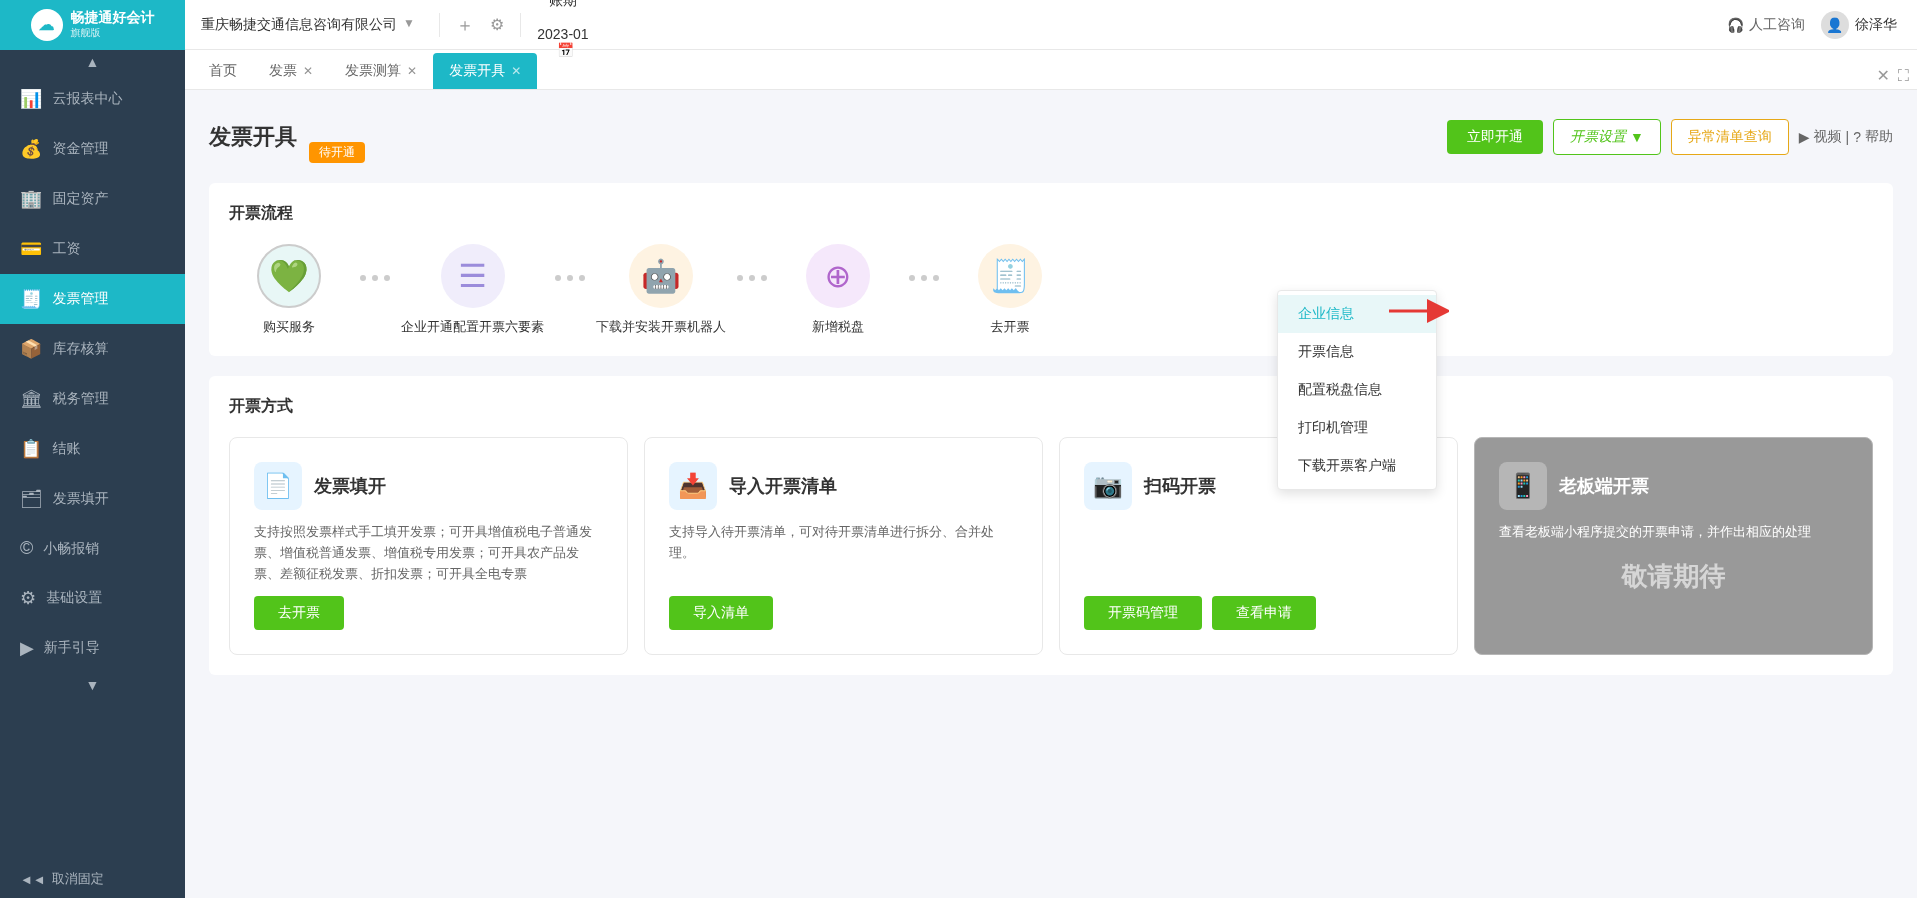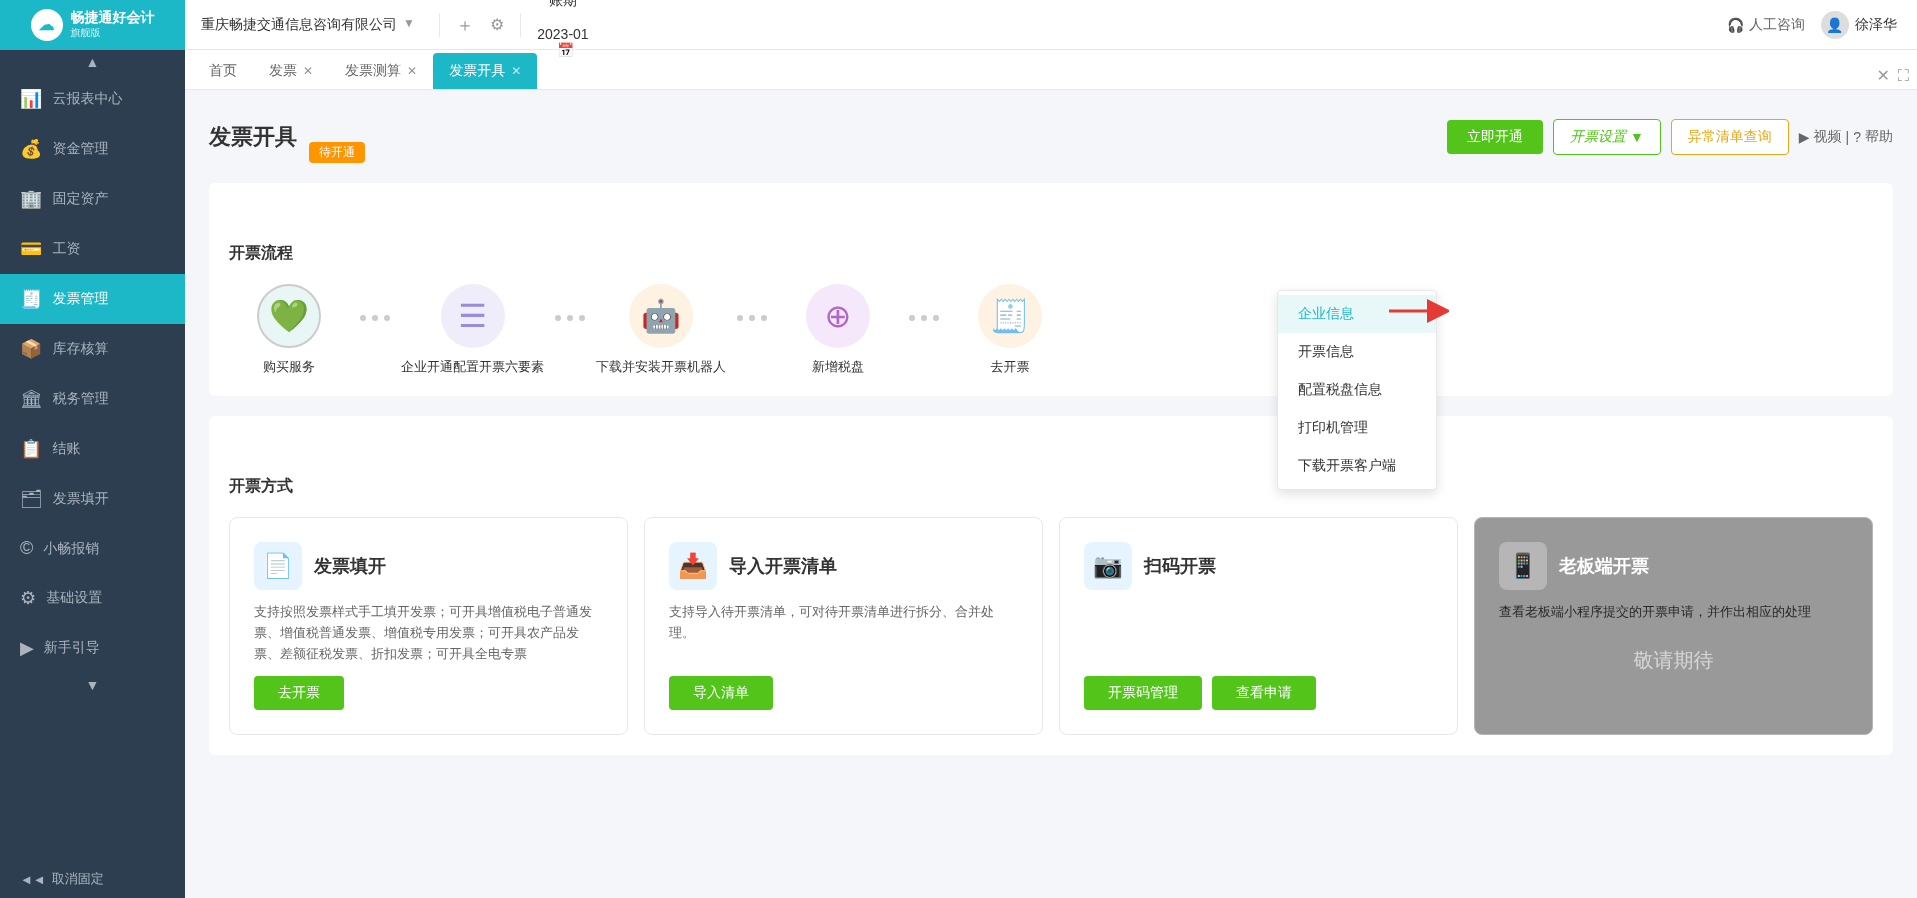--- a/index.html
+++ b/index.html
@@ -129,21 +129,21 @@
       display: flex; align-items: center; gap: 4px; font-style: italic;
     }
     .btn-outline-yellow {
       background: #fff; color: #e6a817; border: 1px solid #e6a817;
       padding: 8px 16px; border-radius: 4px; font-size: 14px; cursor: pointer;
     }
     .btn-help { color: #666; font-size: 14px; cursor: pointer; display: flex; align-items: center; gap: 4px; }
 
     
     .section { background: #fff; border-radius: 6px; padding: 20px; margin-bottom: 20px; }
-    .section-title { font-size: 16px; font-weight: bold; color: #333; margin-bottom: 20px; margin-top: 40px; }
+    .section-title { font-size: 16px; font-weight: bold; color: #333; margin-bottom: 20px; }
 
     
     .flow-steps { display: flex; align-items: center; gap: 0; }
     .flow-step { display: flex; flex-direction: column; align-items: center; gap: 10px; min-width: 120px; }
     .flow-step-icon {
       width: 64px; height: 64px; border-radius: 50%;
       display: flex; align-items: center; justify-content: center;
       font-size: 28px;
     }
     .flow-step-label { font-size: 13px; color: #333; text-align: center; }
@@ -196,23 +196,23 @@
       transform: rotate(45deg);
     }
 
     
     .overlay-text {
       position: absolute;
       bottom: 60px;
       right: 0;
       left: 0;
       text-align: center;
-      font-size: 20px;
+      font-size: 26px;
       color: rgba(255,255,255,0.6);
-      font-weight: normal;
+      font-weight: bold;
     }
 
     .card-relative { position: relative; overflow: hidden; }
 
     
     .sidebar-arrow { 
       display: flex; align-items: center; justify-content: center;
       color: #aab4be; padding: 4px; font-size: 14px;
     }
   </style>
@@ -462,21 +462,21 @@
               <button class="btn-green">开票码管理</button>
               <button class="btn-green">查看申请</button>
             </div>
           </div>
 
           <div class="method-card disabled card-relative" style="background:#888; border-color:#aaa; position:relative;">
             <div class="method-card-header">
               <div class="method-card-icon" style="background:#aaa; color:#eee;">📱</div>
               <span class="method-card-title" style="color:#fff;">老板端开票</span>
             </div>
-            <div class="method-card-desc" style="color:#000000;">查看老板端小程序提交的开票申请，并作出相应的处理</div>
+            <div class="method-card-desc" style="color:#ffffff;">查看老板端小程序提交的开票申请，并作出相应的处理</div>
             <div class="overlay-text">敬请期待</div>
           </div>
         </div>
       </div>
 
       <div class="dropdown-menu">
         <div class="dropdown-item highlighted">企业信息</div>
         <div class="dropdown-item">开票信息</div>
         <div class="dropdown-item">配置税盘信息</div>
         <div class="dropdown-item">打印机管理</div>

